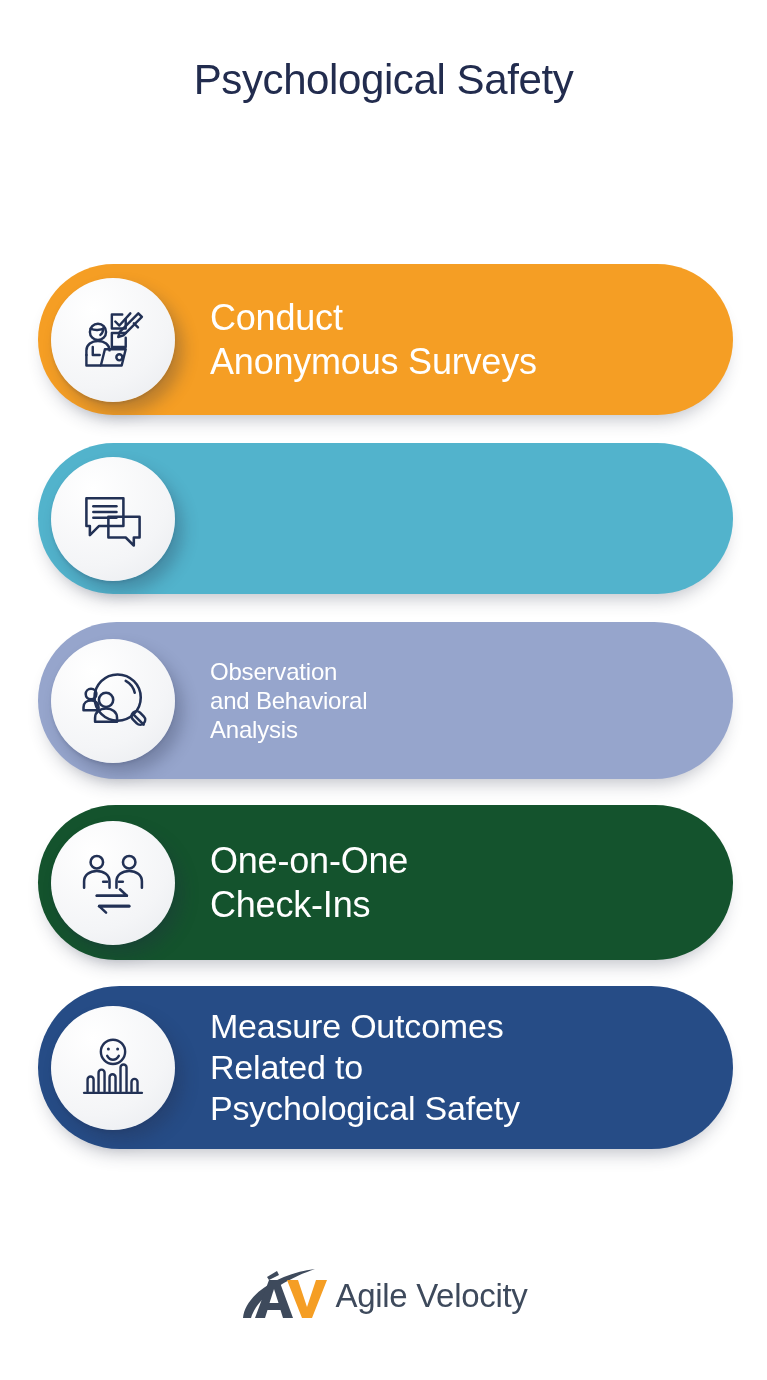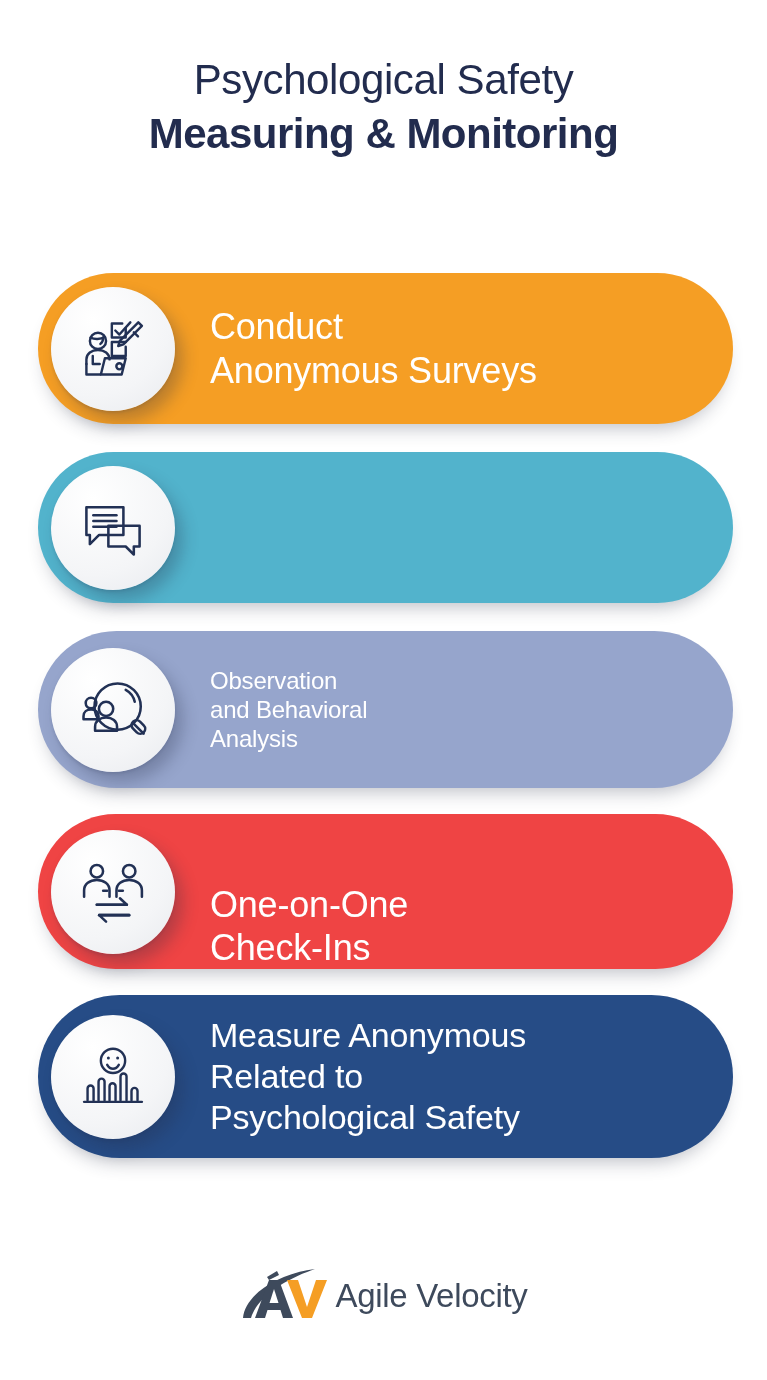--- a/index.html
+++ b/index.html
@@ -42,21 +42,21 @@
     font-weight: 700;
     letter-spacing: -0.5px;
     color: #222c4e;
     line-height: 1.2;
     margin-top: 4px;
   }
 
   
   .bars {
     position: absolute;
-    top: 273px;
+    top: 264px;
     left: 0;
     width: 612px;
   }
 
   .bar-row {
     position: relative;
     margin-left: 38px;
     width: 695px;
     display: flex;
     align-items: center;
@@ -147,21 +147,20 @@
     padding-bottom: 2px;
   }
 </style>
 </head>
 <body style="background: rgb(255, 255, 255);">
 
 <div class="page">
 
   <div class="title-block">
     <span class="title-line1" style="color: rgb(34, 44, 78);">Psychological Safety</span>
-    <span class="title-line2" style="color: rgb(34, 44, 78);">Measuring &amp; Monitoring</span>
   </div>
 
   <div class="bars">
 
     <div class="bar-row r1">
       <div class="bar-pill" style="background: rgb(245, 158, 36);">
         <div class="icon-badge">
           <svg viewBox="0 0 64 64" fill="none" stroke="#223155" stroke-width="2.1" stroke-linecap="round" stroke-linejoin="round">
 
             <polyline points="43,14 43,22 31,22 31,10 40,10"></polyline>
@@ -226,21 +225,21 @@
             <path d="M16.5,50 v-3.6 c0,-4.9 4.2,-7.9 9.5,-7.9 c5.3,0 9.5,3 9.5,7.9 V50 z"></path>
           </svg>
         </div>
         <div class="bar-label">Observation
 and Behavioral
 Analysis</div>
       </div>
     </div>
 
     <div class="bar-row r4">
-      <div class="bar-pill" style="background: #ef4444; align-items: flex-end;">
+      <div class="bar-pill" style="background: #14532d;">
         <div class="icon-badge">
           <svg viewBox="0 0 64 64" fill="none" stroke="#223155" stroke-width="2.2" stroke-linecap="round" stroke-linejoin="round">
 
             <circle cx="18" cy="14" r="5.4"></circle>
             <path d="M7,36 v-5.4 c0,-5.6 4.9,-9 11,-9 c6.1,0 11,3.4 11,9 V36"></path>
             <line x1="23.5" y1="31" x2="27" y2="31"></line>
 
             <circle cx="46" cy="14" r="5.4"></circle>
             <path d="M35,36 v-5.4 c0,-5.6 4.9,-9 11,-9 c6.1,0 11,3.4 11,9 V36"></path>
             <line x1="37" y1="31" x2="40.5" y2="31"></line>
@@ -268,21 +267,21 @@
 
             <path d="M10,52 V42 a2.6,2.6 0 0 1 5.2,0 V52"></path>
             <path d="M19.5,52 V36 a2.6,2.6 0 0 1 5.2,0 V52"></path>
             <path d="M29,52 V40 a2.6,2.6 0 0 1 5.2,0 V52"></path>
             <path d="M38.5,52 V31.5 a2.6,2.6 0 0 1 5.2,0 V52"></path>
             <path d="M48,52 V44 a2.6,2.6 0 0 1 5.2,0 V52"></path>
 
             <line x1="7" y1="53.5" x2="57" y2="53.5"></line>
           </svg>
         </div>
-        <div class="bar-label">Measure Anonymous
+        <div class="bar-label">Measure Outcomes
 Related to
 Psychological Safety</div>
       </div>
     </div>
 
   </div>
 
   <div class="logo-wrap">
     <svg class="logo-mark" viewBox="0 0 96 60">
 

